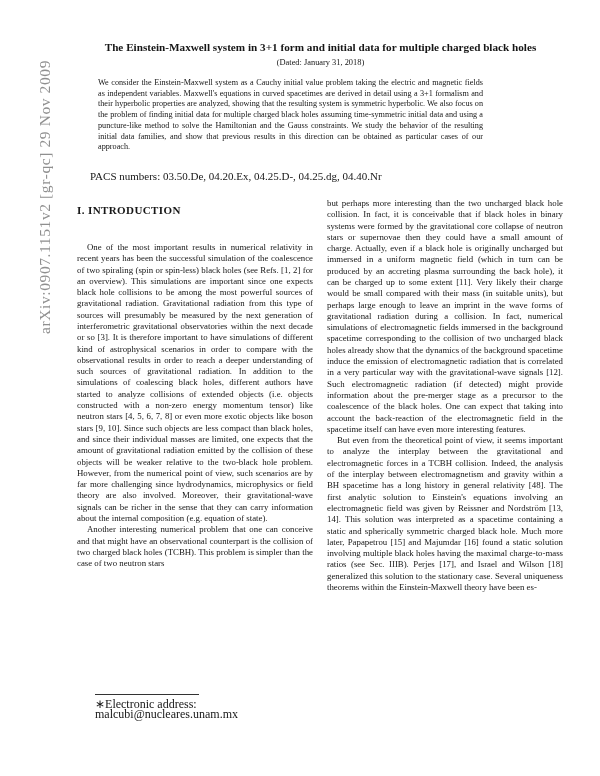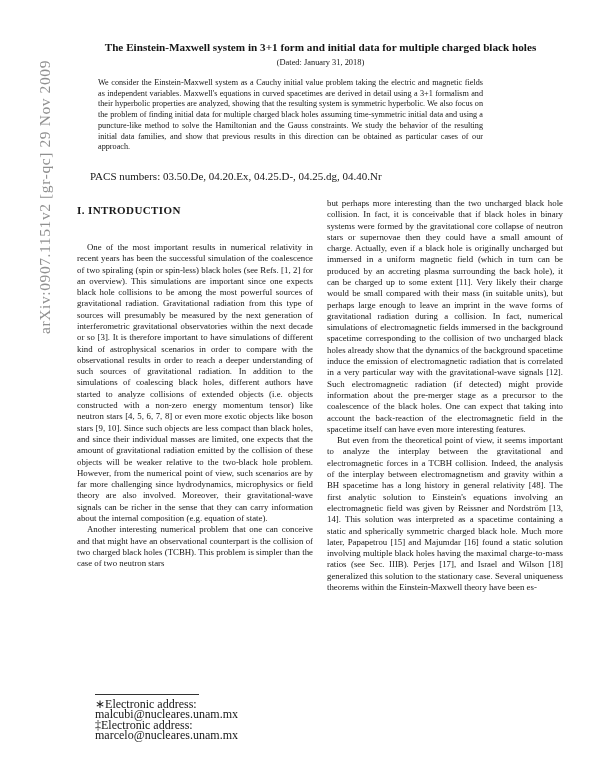--- a/index.html
+++ b/index.html
@@ -146,16 +146,15 @@
         <p class="para">but perhaps more interesting than the two uncharged black hole collision. In fact, it is conceivable that if black holes in binary systems were formed by the gravitational core collapse of neutron stars or supernovae then they could have a small amount of charge. Actually, even if a black hole is originally uncharged but immersed in a uniform magnetic field (which in turn can be produced by an accreting plasma surrounding the back hole), it can be charged up to some extent [11]. Very likely their charge would be small compared with their mass (in suitable units), but perhaps large enough to leave an imprint in the wave forms of gravitational radiation during a collision. In fact, numerical simulations of electromagnetic fields immersed in the background spacetime corresponding to the collision of two uncharged black holes already show that the dynamics of the background spacetime induce the emission of electromagnetic radiation that is correlated in a very particular way with the gravitational-wave signals [12]. Such electromagnetic radiation (if detected) might provide information about the pre-merger stage as a precursor to the coalescence of the black holes. One can expect that taking into account the back-reaction of the electromagnetic field in the spacetime itself can have even more interesting features.</p>
         <p class="para indent">But even from the theoretical point of view, it seems important to analyze the interplay between the gravitational and electromagnetic forces in a TCBH collision. Indeed, the analysis of the interplay between electromagnetism and gravity within a BH spacetime has a long history in general relativity [48]. The first analytic solution to Einstein's equations involving an electromagnetic field was given by Reissner and Nordström [13, 14]. This solution was interpreted as a spacetime containing a static and spherically symmetric charged black hole. Much more later, Papapetrou [15] and Majumdar [16] found a static solution involving multiple black holes having the maximal charge-to-mass ratios (see Sec. IIIB). Perjes [17], and Israel and Wilson [18] generalized this solution to the stationary case. Several uniqueness theorems within the Einstein-Maxwell theory have been es-</p>
       </div>
 
     </div>
   </div>
 
   <div class="footnotes">
     <hr class="footnote-rule">
     <div class="footnote">∗Electronic address: malcubi@nucleares.unam.mx</div>
-    <div class="footnote">‡Electronic address: marcelo@nucleares.unam.mx</div>
   </div>
 
 </div>
 
 </body></html>

